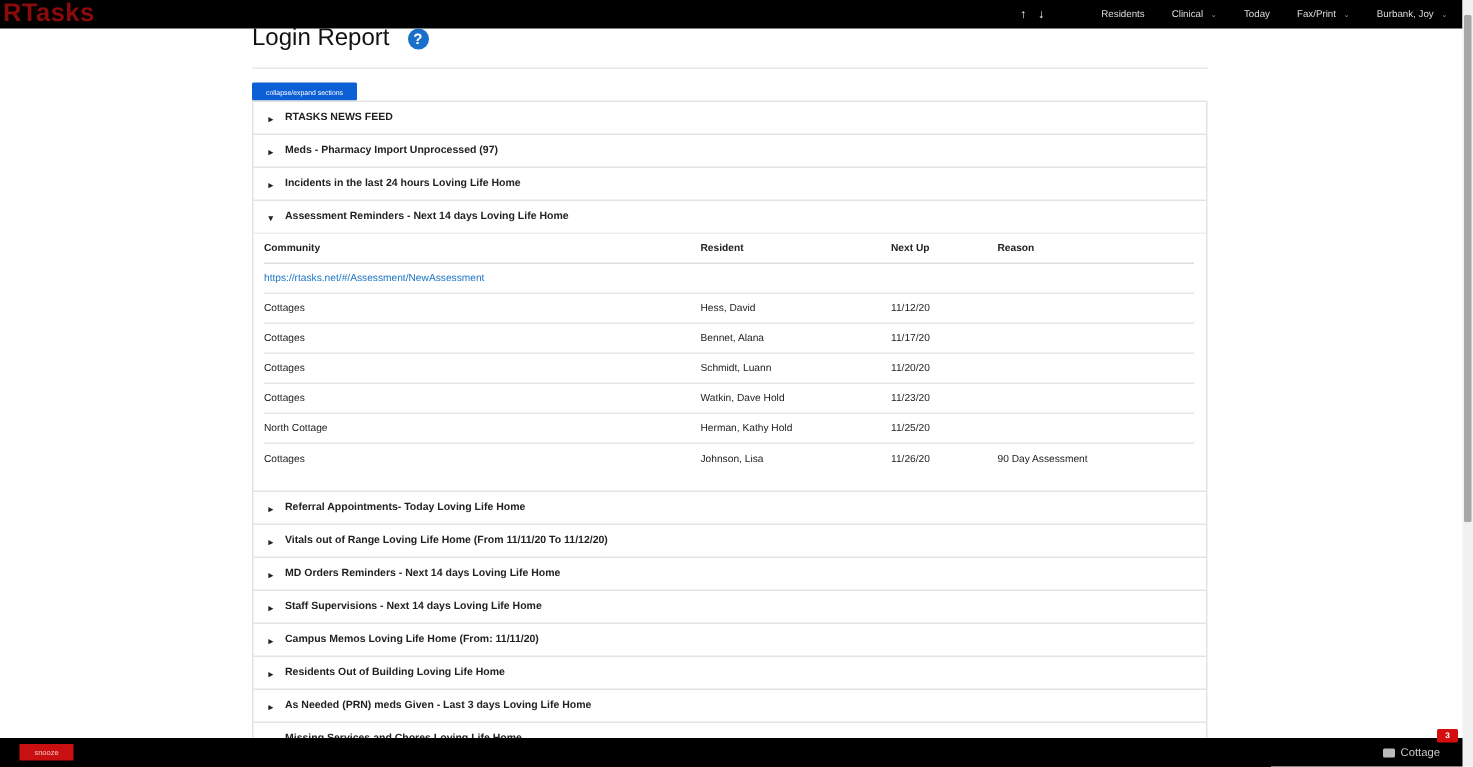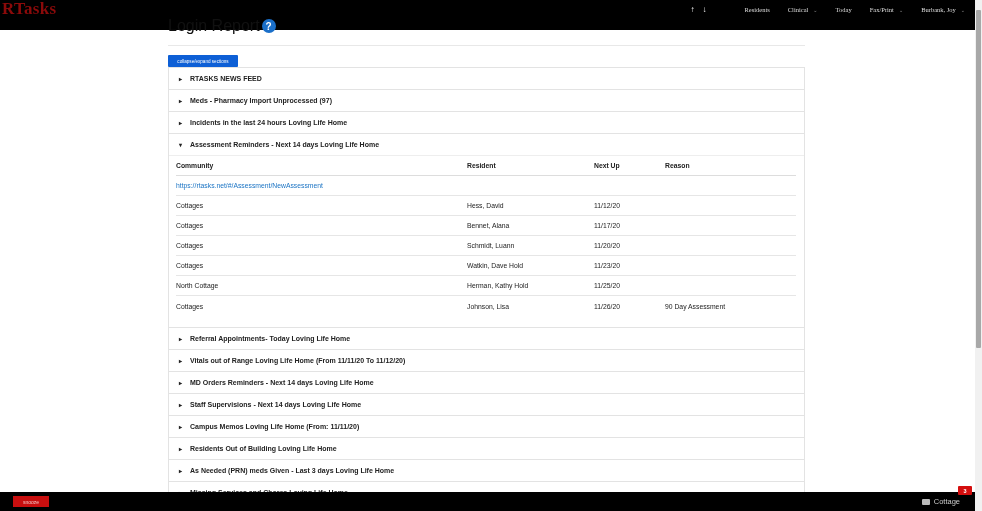--- a/index.html
+++ b/index.html
@@ -1,27 +1,27 @@
 <!DOCTYPE html>
 <html><head>
   <meta charset="utf-8">
   <style>
     * { box-sizing: border-box; margin: 0; padding: 0; }
     html, body { width: 982px; height: 511px; overflow: hidden; background: #fff; font-family: "Liberation Sans", sans-serif; color: #222; }
-    .topbar { position: absolute; left: 0; top: 0; width: 975px; height: 30px; background: #000; font-family: Liberation Serif, serif; }
+    .topbar { position: absolute; left: 0; top: 0; width: 975px; height: 19px; background: #000; }
     .logo { position: absolute; left: 2px; top: -1px; font-size: 17px; font-weight: bold; color: #8b0a0a; letter-spacing: 0.3px; }
     .nav { position: absolute; right: 10px; top: 0; height: 19px; display: flex; align-items: center; font-size: 6.5px; color: #ddd; }
     .nav .arrows { display: flex; gap: 8px; margin-right: 20px; font-size: 8px; color: #fff; }
     .nav .item { margin-left: 18px; display: flex; align-items: center; gap: 5px; cursor: pointer; }
     .nav .caret { font-size: 5px; color: #999; }
 
     .scrollbar { position: absolute; left: 975px; top: 0; width: 7px; height: 511px; background: #f1f1f1; }
     .scrollbar .thumb { position: absolute; left: 1px; top: 10px; width: 5px; height: 338px; background: #a8a8a8; border-radius: 1px; }
 
-    .page-title { position: absolute; left: 168px; top: 17px; font-size: 16px; color: #111; display: flex; align-items: center; gap: 2px; }
+    .page-title { position: absolute; left: 168px; top: 17px; font-size: 16px; color: #111; display: flex; align-items: center; gap: 12px; }
     .help-icon { width: 14px; height: 14px; border-radius: 50%; background: #1a6fc9; color: #fff; font-size: 10px; font-weight: bold; display: flex; align-items: center; justify-content: center; }
     .title-rule { position: absolute; left: 168px; top: 45px; width: 637px; height: 1px; background: #e8e8e8; }
 
     .collapse-btn { position: absolute; left: 168px; top: 55px; width: 70px; height: 12px; background: #0d5fd6; color: #fff; font-size: 4.6px; border: none; border-radius: 1px; display: flex; align-items: center; justify-content: center; cursor: pointer; }
 
     .panel { position: absolute; left: 168px; top: 67px; width: 637px; border-left: 1px solid #e3e3e3; border-right: 1px solid #e3e3e3; }
     .section-header { height: 22px; border-top: 1px solid #e3e3e3; display: flex; align-items: center; padding-left: 10px; font-size: 7px; font-weight: bold; color: #222; cursor: pointer; }
     .section-header .tri { width: 11px; font-size: 6px; color: #222; }
     .section-body { padding: 0 8px 0 7px; border-top: 1px solid #eee; }
     .grid-row { display: flex; height: 20px; align-items: center; font-size: 6.8px; color: #222; border-bottom: 1.5px solid #e6e6e6; }

